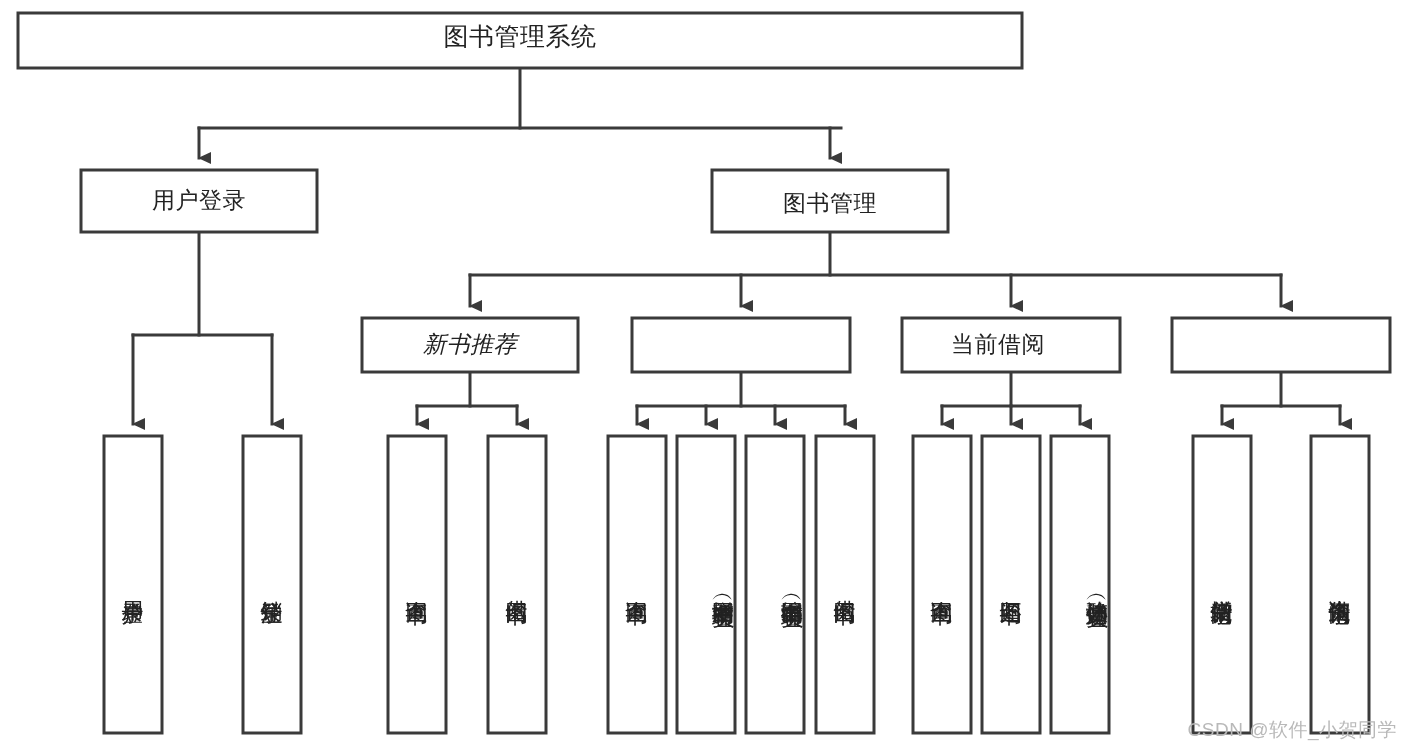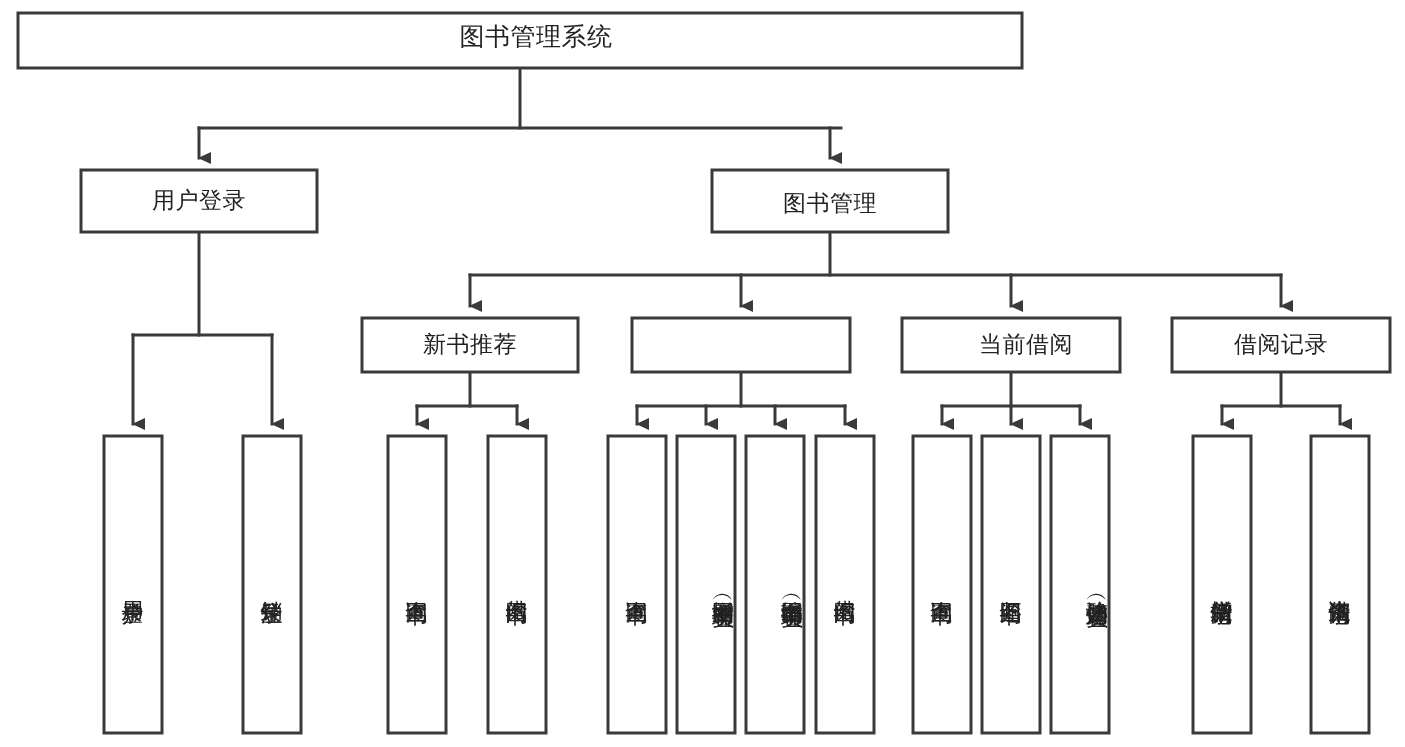--- a/index.html
+++ b/index.html
@@ -159,41 +159,41 @@
     <rect class="box-rect" x="816" y="436" width="58" height="297"></rect>
 
     <rect class="box-rect" x="913" y="436" width="58" height="297"></rect>
     <rect class="box-rect" x="982" y="436" width="58" height="297"></rect>
     <rect class="box-rect" x="1051" y="436" width="58" height="297"></rect>
 
     <rect class="box-rect" x="1193" y="436" width="58" height="297"></rect>
     <rect class="box-rect" x="1311" y="436" width="58" height="297"></rect>
   </svg>
 
-  <div class="node-label" style="left:18px; top:13px; width:1004px; height:47px; font-size:25px;padding-left:16px;">图书管理系统</div>
+  <div class="node-label" style="left:18px; top:13px; width:1004px; height:47px; font-size:25px;">图书管理系统</div>
 
   <div class="node-label" style="left:81px; top:170px; width:236px; height:62px;">用户登录</div>
   <div class="node-label" style="left:712px; top:170px; width:236px; height:67px;">图书管理</div>
 
-  <div class="node-label" style="left:362px; top:318px; width:216px; height:54px;">新书推荐</div>
-  <div class="node-label" style="left:930px; top:318px; width:192px; height:54px;">当前借阅</div>
-  <div class="node-label" style="left:1172px; top:318px; width:218px; height:54px;">借阅记录</div>
+  <div class="node-label" style="left:362px; top:318px; width:216px; height:54px;font-style:italic;">新书推荐</div>
+  <div class="node-label" style="left:902px; top:318px; width:192px; height:54px;">当前借阅</div>
 
   <div class="node-label vertical" style="left:104px; top:436px; width:58px; height:297px;">用户登录</div>
   <div class="node-label vertical" style="left:243px; top:436px; width:58px; height:297px;">注销登录</div>
 
   <div class="node-label vertical" style="left:388px; top:436px; width:58px; height:297px;">查询图书</div>
   <div class="node-label vertical" style="left:488px; top:436px; width:58px; height:297px;">借阅图书</div>
 
   <div class="node-label vertical" style="left:608px; top:436px; width:58px; height:297px;">查询图书</div>
   <div class="node-label vertical" style="left:677px; top:436px; width:58px; height:297px; align-items:flex-start; padding-top:6px; box-sizing:border-box;">新增图书（管理员）</div>
   <div class="node-label vertical" style="left:746px; top:436px; width:58px; height:297px; align-items:flex-start; padding-top:6px; box-sizing:border-box;">编辑图书（管理员）</div>
   <div class="node-label vertical" style="left:816px; top:436px; width:58px; height:297px;">借阅图书</div>
 
   <div class="node-label vertical" style="left:913px; top:436px; width:58px; height:297px;">查询图书</div>
   <div class="node-label vertical" style="left:982px; top:436px; width:58px; height:297px;">归还图书</div>
   <div class="node-label vertical" style="left:1051px; top:436px; width:58px; height:297px; align-items:flex-start; padding-top:6px; box-sizing:border-box;">确认归还（管理员）</div>
 
   <div class="node-label vertical" style="left:1193px; top:436px; width:58px; height:297px;">新增借阅记录</div>
   <div class="node-label vertical" style="left:1311px; top:436px; width:58px; height:297px;">查询借阅记录</div>
 
+  <div class="watermark">CSDN @软件_小贺同学</div>
 
 </div>
 
 </body></html>

